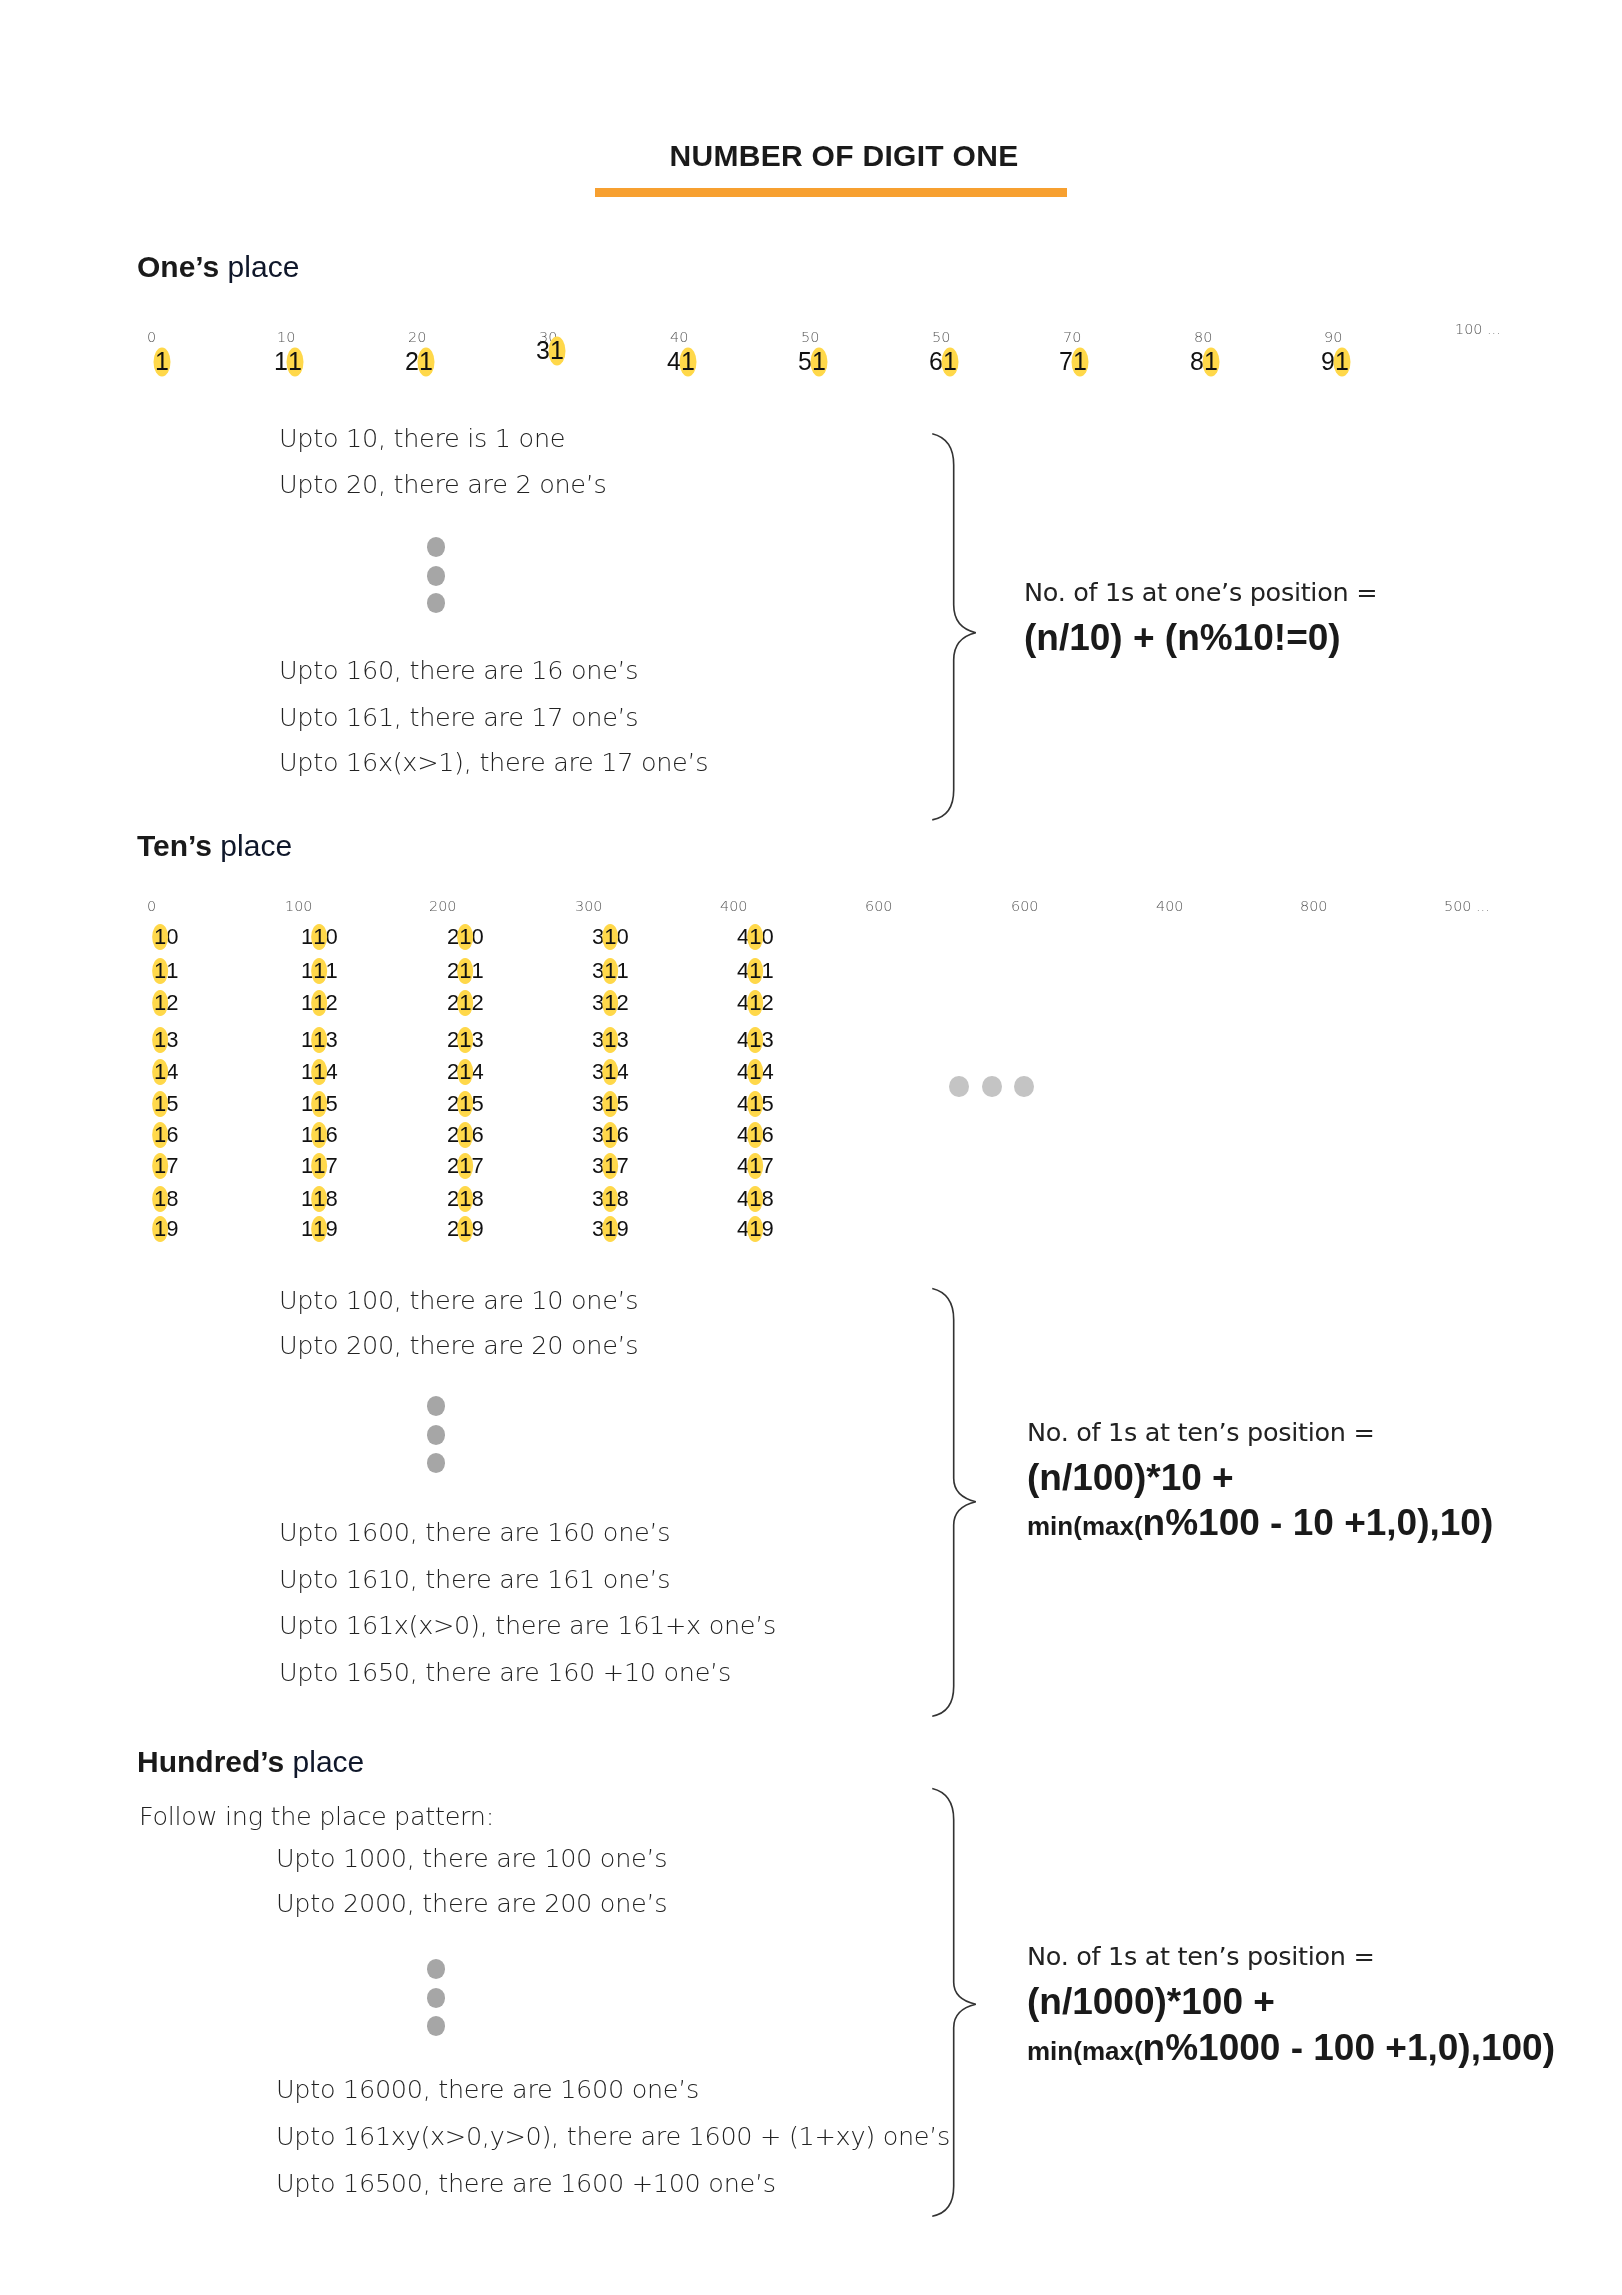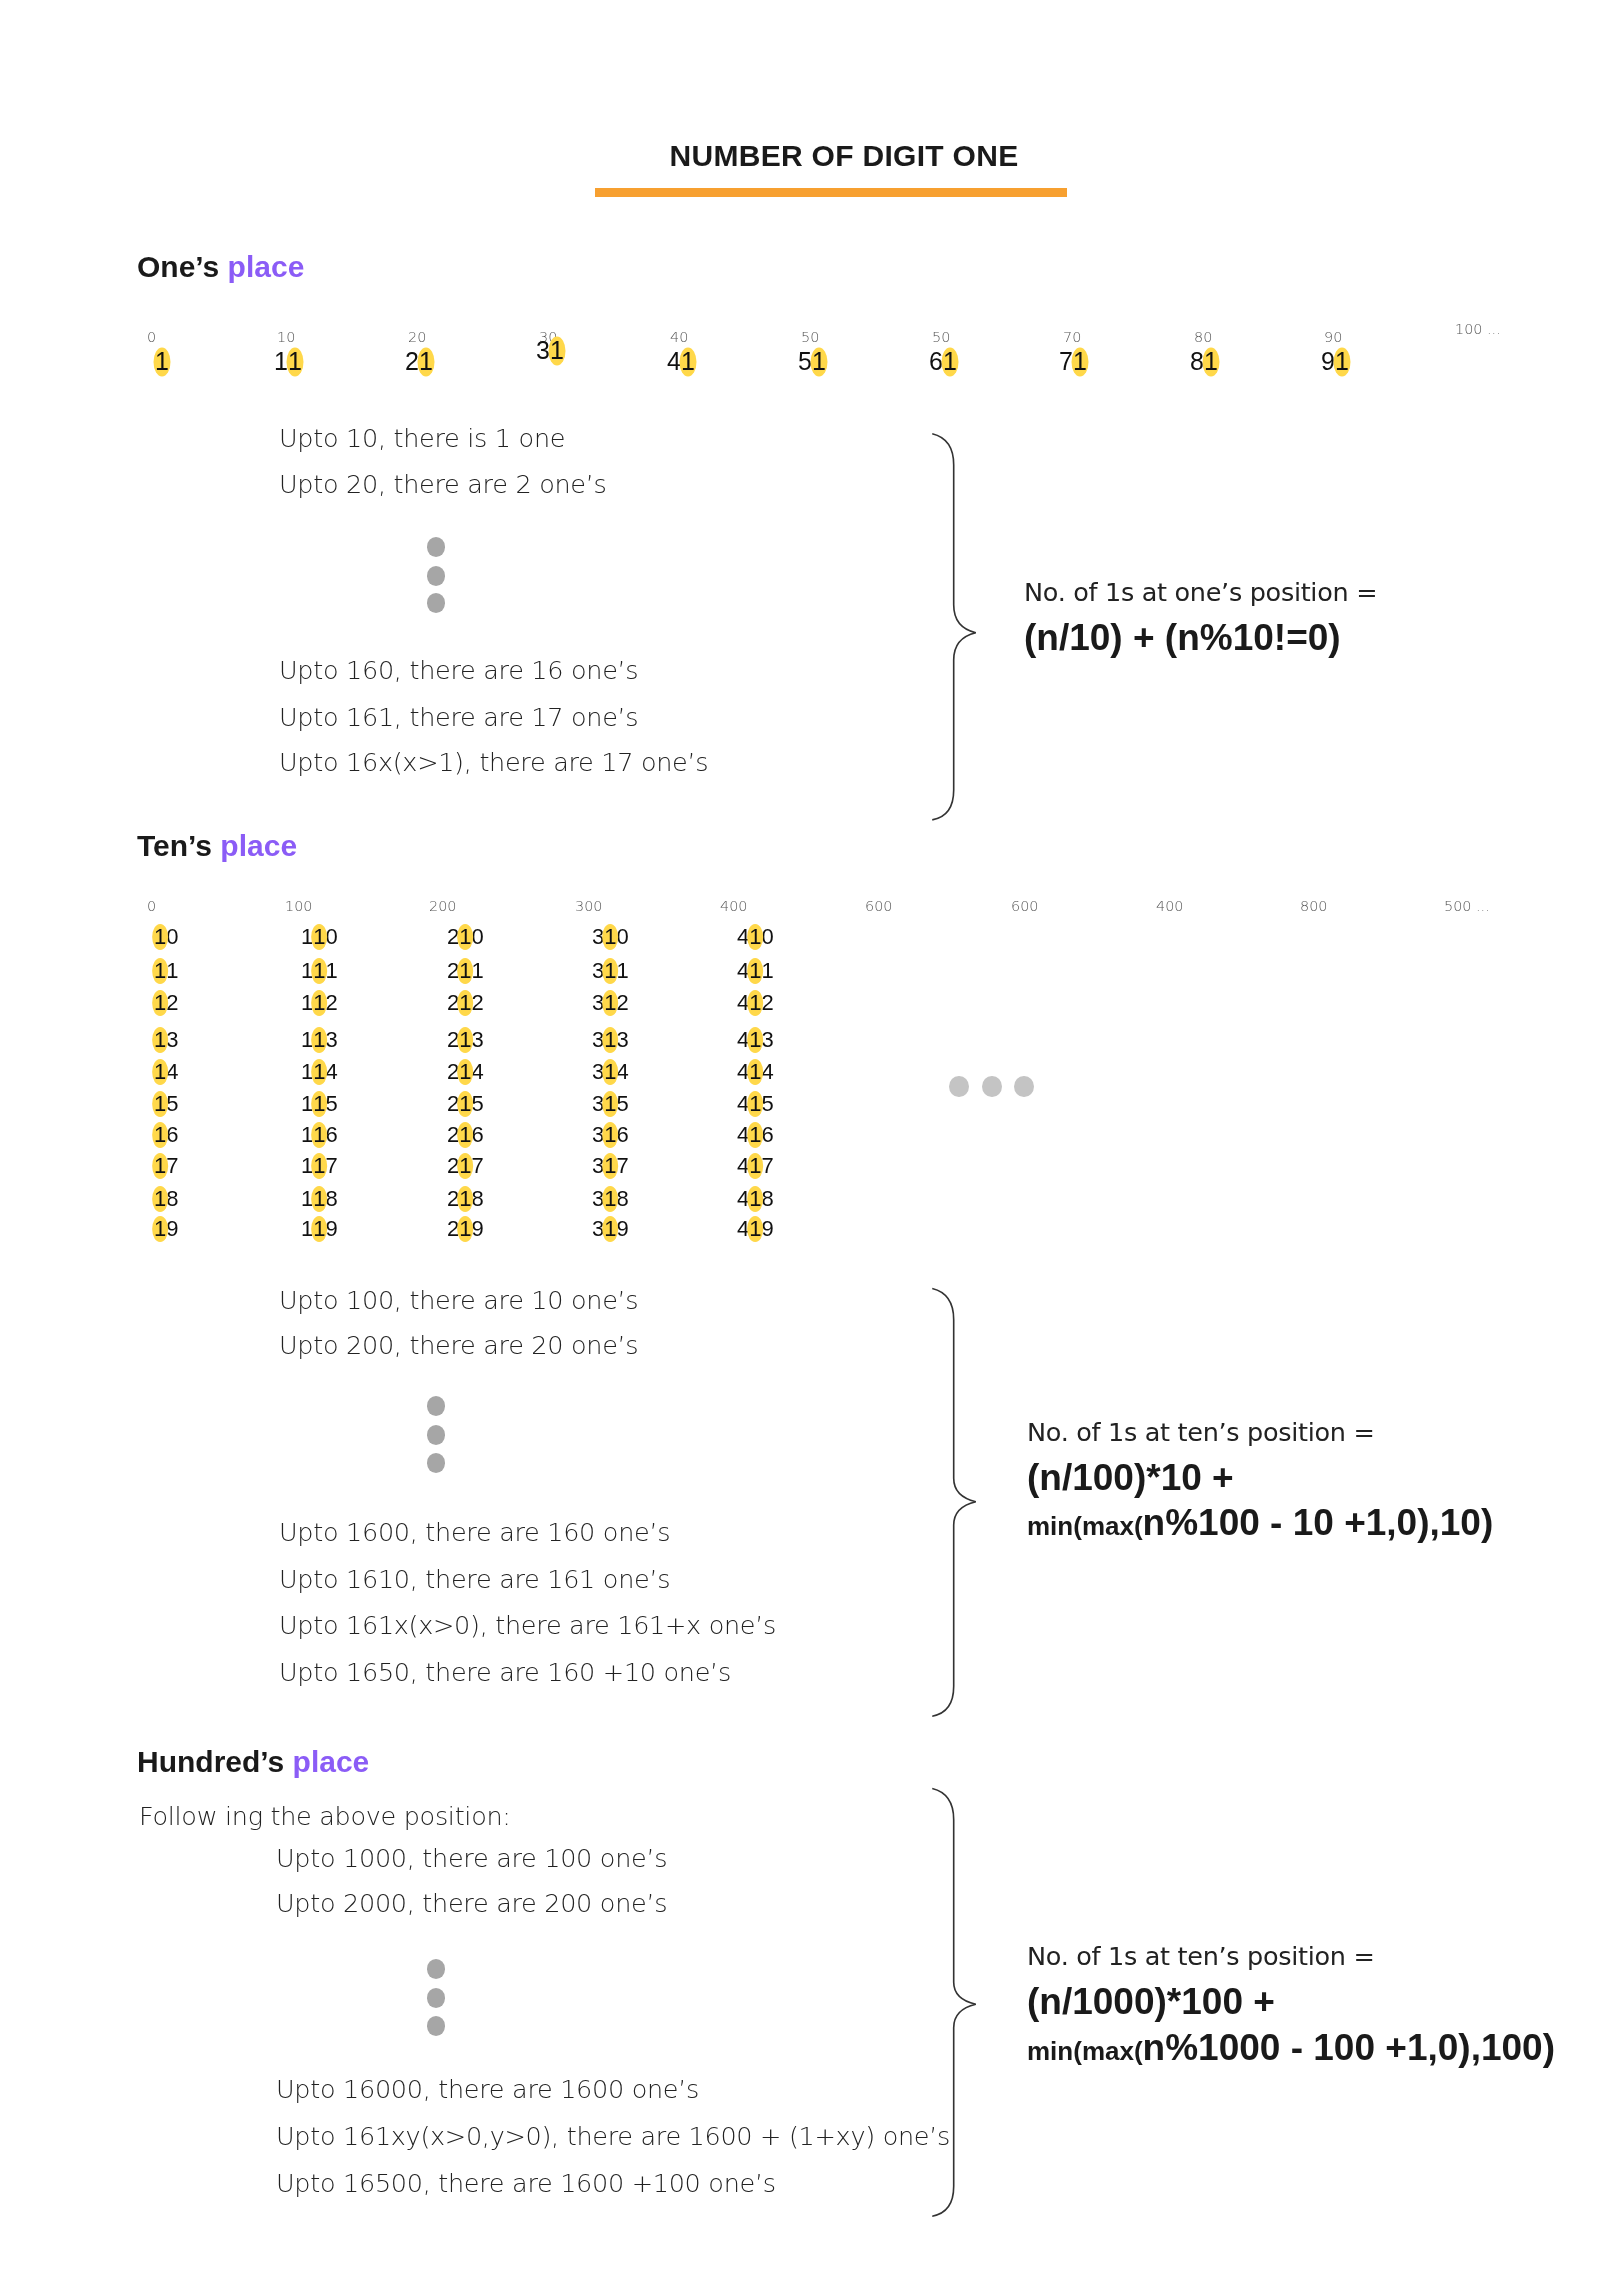--- a/index.html
+++ b/index.html
@@ -4,21 +4,21 @@
 <style>
   html, body { margin:0; padding:0; background:#ffffff; }
   body { width:1623px; height:2295px; position:relative; overflow:hidden;
          font-family:"DejaVu Sans", sans-serif; color:#1a1a1a; }
   .abs { position:absolute; white-space:nowrap; }
   .title { font-family:"Liberation Sans", sans-serif; font-weight:bold; font-size:30px; letter-spacing:0.3px;
            left:0; width:1688px; text-align:center; top:139px; }
   .rule { left:595px; width:472px; top:188px; height:8.5px; }
   .section-head { font-family:"Liberation Sans", sans-serif; font-size:30px; left:137px; }
   .section-head b { font-weight:bold; color:#1a1a1a; }
-  .section-head span.light { font-weight:bold; color:#8b5cf6; }
+  .section-head span.light { font-weight:normal; color:#0f172a; }
   .tick { font-family:"DejaVu Sans", sans-serif; font-size:14.4px; color:#555; font-weight:300; }
   .num { font-family:"Liberation Sans", sans-serif; font-size:25px; color:#111; }
   .gnum { font-family:"Liberation Sans", sans-serif; font-size:22px; color:#111; }
   .hl { position:relative; display:inline-block; z-index:1; }
   .hl::before { content:""; position:absolute; left:50%; top:50%; width:17px; height:29px;
                 transform:translate(-50%,-50%); border-radius:50%; background:var(--hl); z-index:-1; }
   .gnum .hl::before { width:15.7px; height:26px; }
   .line { font-family:"DejaVu Sans", sans-serif; font-size:25.5px; color:#222; font-weight:300; letter-spacing:-0.3px; }
   .dot { width:18.3px; height:19.6px; border-radius:50%; background:#a6a6a6; }
   .hdot { width:19.6px; height:21px; border-radius:50%; background:#c4c4c4; }
@@ -173,21 +173,21 @@
 <div class="abs flabel" style="left:1027px;top:1417px">No. of 1s at ten’s position =</div>
 <div class="abs formula" style="left:1027px;top:1457px">(n/100)*10 +</div>
 <div class="abs formula" style="left:1027px;top:1502px">
   <span class="fn">min(</span><span class="fn">max(</span><span>n%100 - 10 +1,0),10)</span>
 </div>
 
 <div class="abs section-head" style="top:1745px">
   <b>Hundred’s</b>
   <span class="light">place</span>
 </div>
-<div class="abs line" style="left:139px;top:1801px">Follow ing the above position:</div>
+<div class="abs line" style="left:139px;top:1801px">Follow ing the place pattern:</div>
 
 <div id="hund-lines">
     <div class="abs line" style="left:276px;top:1843px">Upto 1000, there are 100 one’s</div>
     <div class="abs line" style="left:276px;top:1888px">Upto 2000, there are 200 one’s</div>
     <div class="abs line" style="left:276px;top:2074px">Upto 16000, there are 1600 one’s</div>
     <div class="abs line" style="left:276px;top:2121px">Upto 161xy(x&gt;0,y&gt;0), there are 1600 + (1+xy) one’s</div>
     <div class="abs line" style="left:276px;top:2168px">Upto 16500, there are 1600 +100 one’s</div>
   </div>
 <div class="abs dot" style="left:427px;top:1959px"></div>
 <div class="abs dot" style="left:427px;top:1988px"></div>

